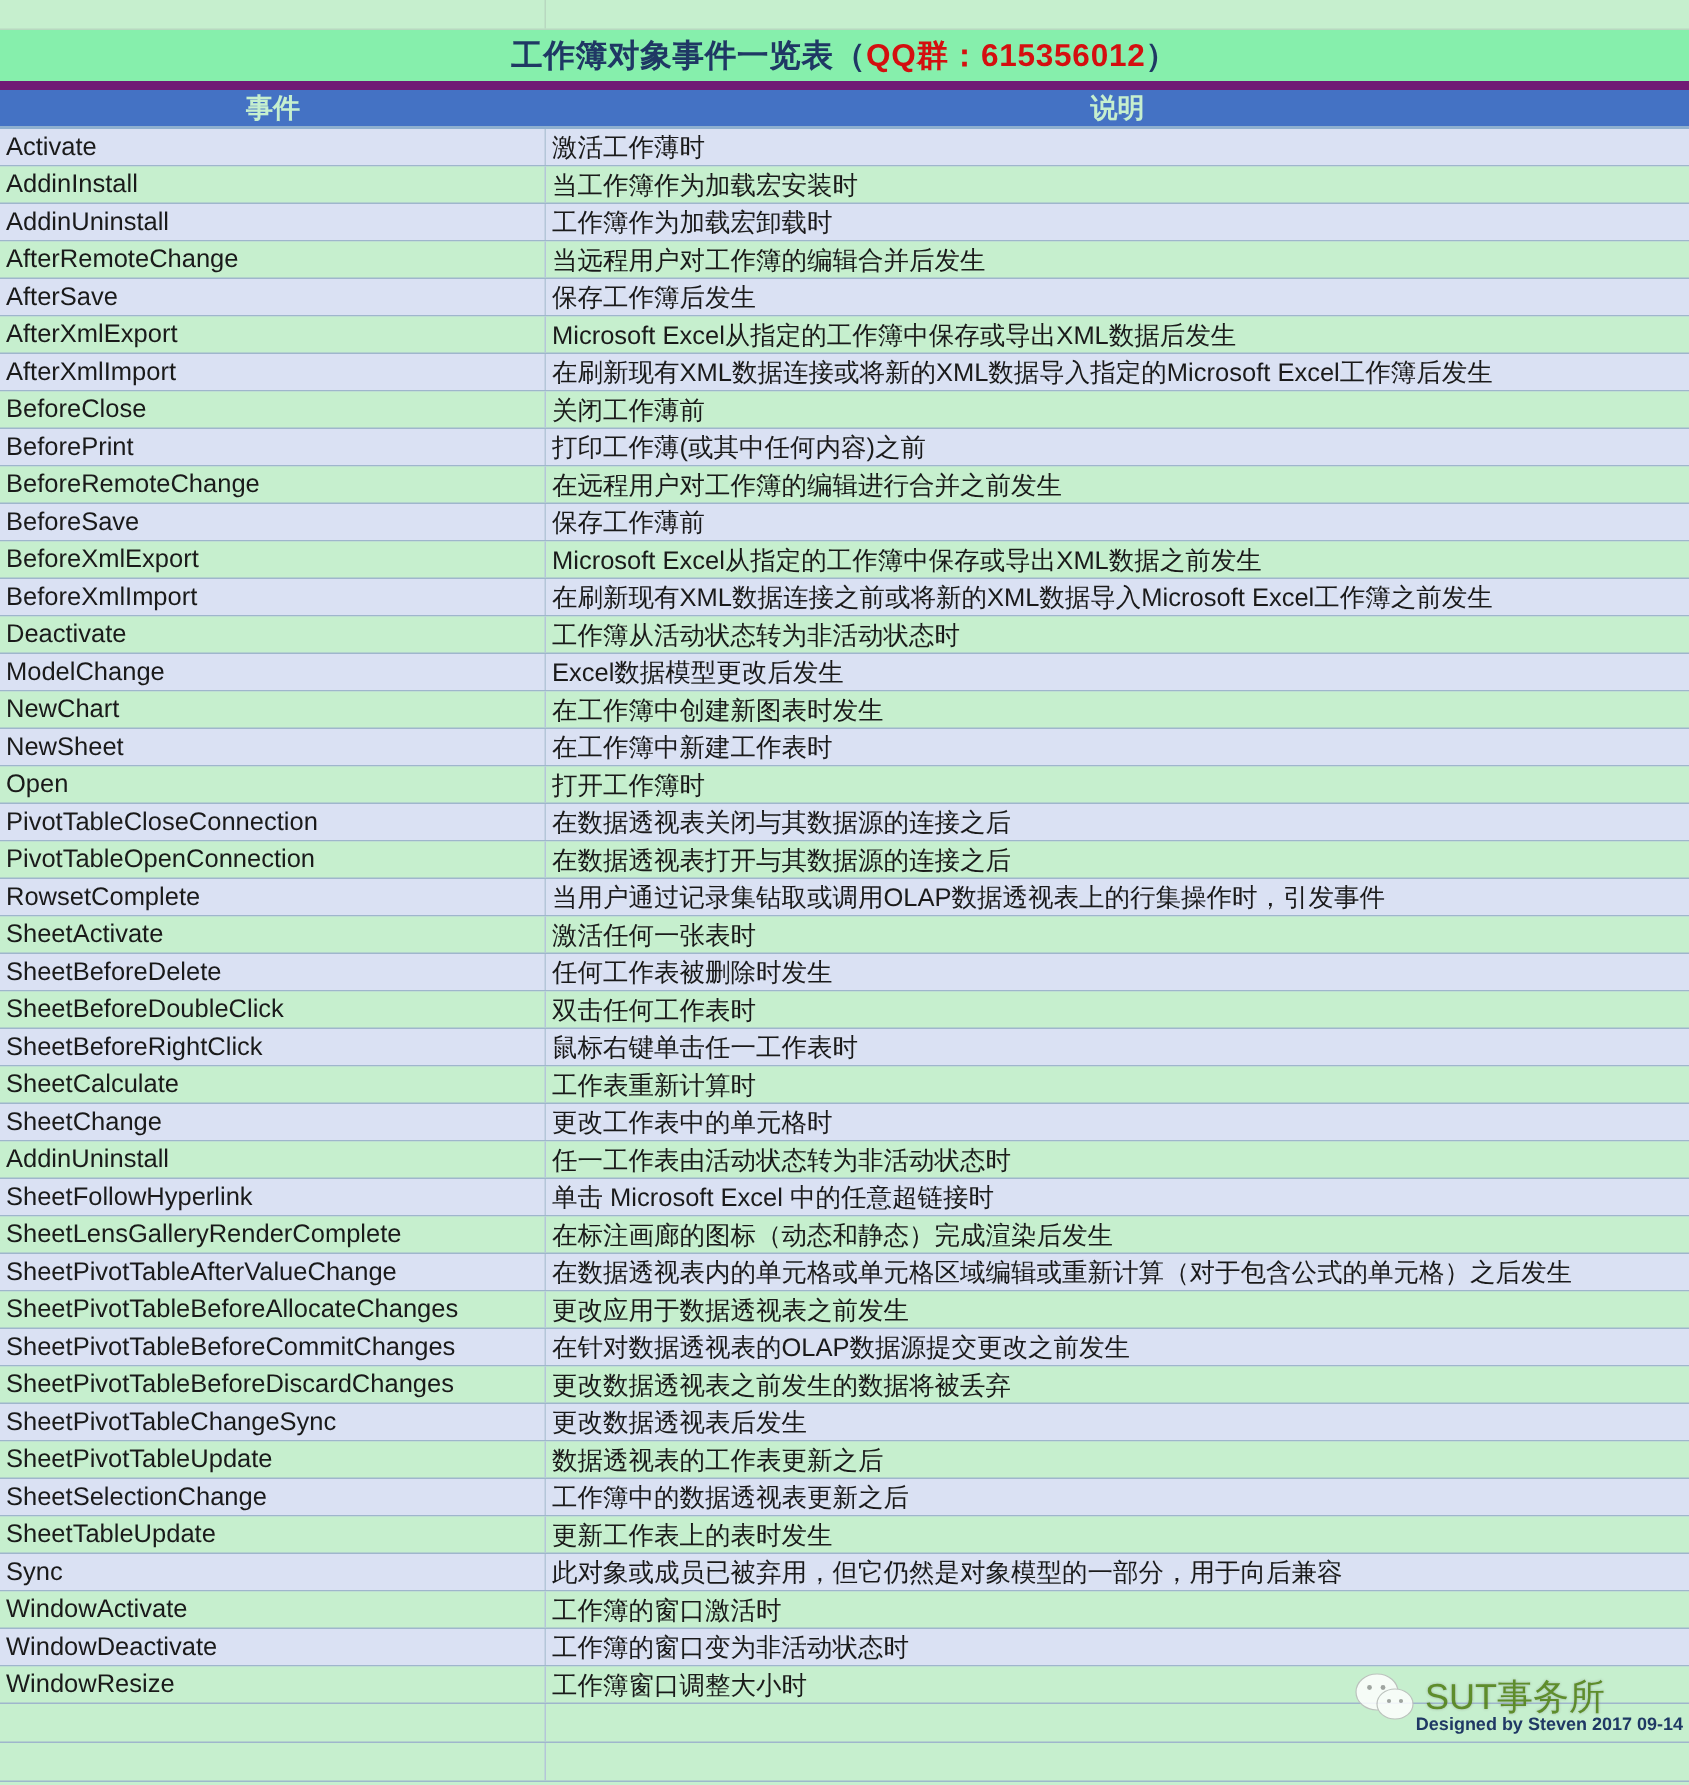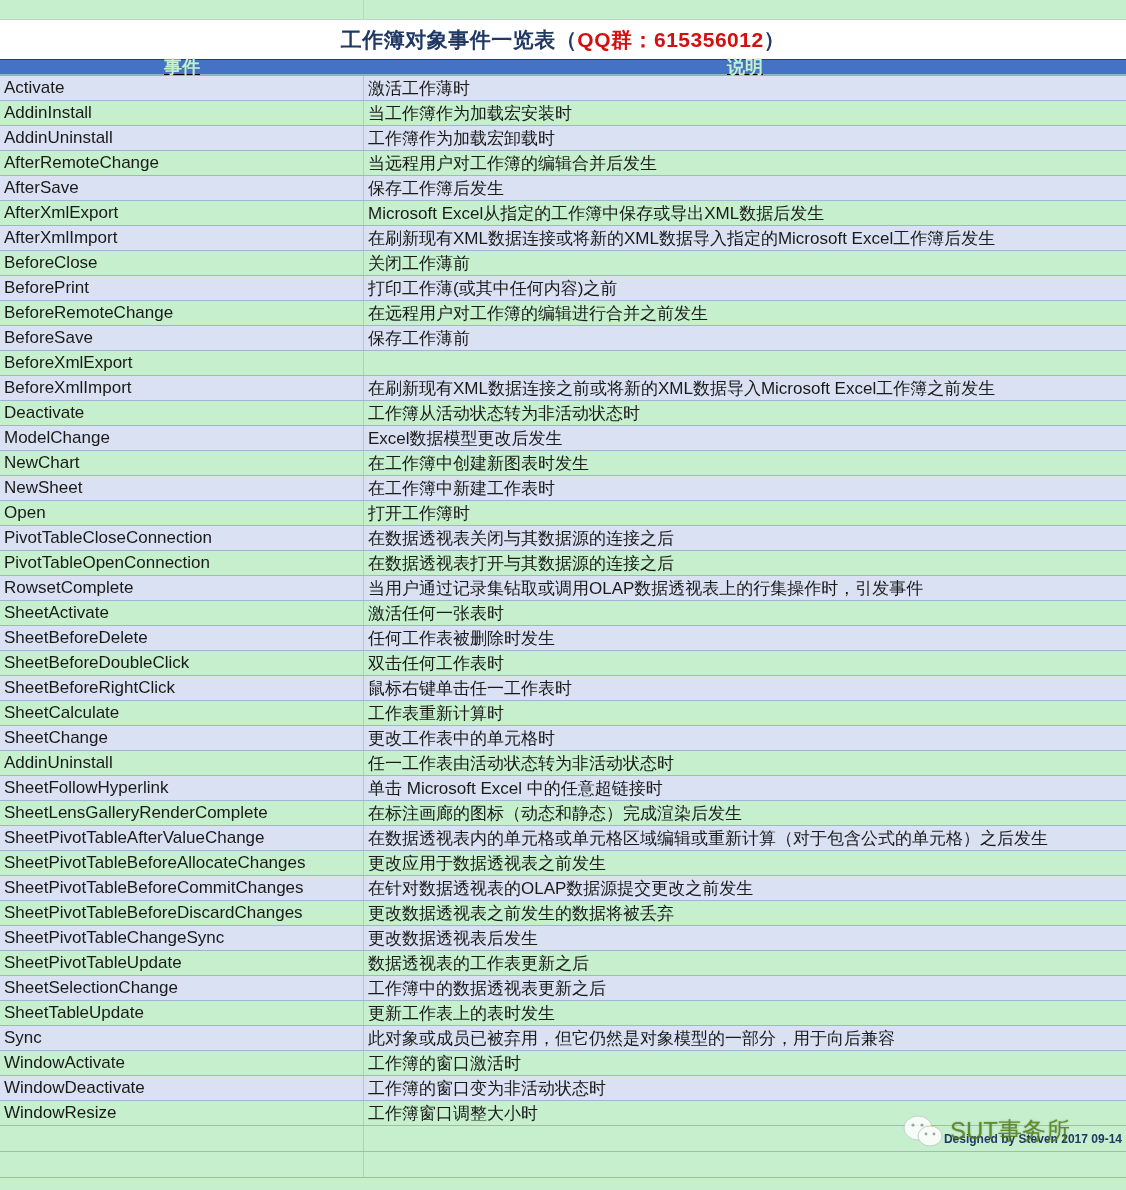--- a/index.html
+++ b/index.html
@@ -27,37 +27,36 @@
       align-items: center;
       white-space: nowrap;
       overflow: visible;
     }
     .c1 { width: 364px; border-right: 1px solid #b4c6d8; }
     .c2 { width: 762px; }
     .top-row { height: 20px; background: #c6efce; border-bottom: 1px solid #b8d8c0; }
     .top-row .c1 { border-right: 1px solid #b8d8c0; }
     .title-row {
       height: 40px;
-      background: #ffffff;
+      background: #86efac;
       justify-content: center;
       align-items: center;
-      border-bottom: 1px solid #701a75;
+      border-bottom: 6px solid #701a75;
     }
     .title {
       font-size: 21px;
       font-weight: bold;
       color: #1f3864;
       letter-spacing: 0.5px;
     }
     .title .qq { color: #d40f0f; }
     .header-row {
-      height: 16px;
+      height: 26px;
       background: #4472c4;
       border-bottom: 2px solid #8fb0cf;
-      text-decoration: underline;
     }
     .header-row .cell {
       justify-content: center;
       color: #c6efce;
       font-size: 18px;
       font-weight: bold;
     }
     .header-row .c1 { border-right: none; }
     .data-row { height: 25px; }
     .data-row.odd { background: #dae1f3; }
@@ -158,20 +157,21 @@
       <div class="row data-row even">
         <div class="cell c1">BeforeRemoteChange</div>
         <div class="cell c2">在远程用户对工作簿的编辑进行合并之前发生</div>
       </div>
       <div class="row data-row odd">
         <div class="cell c1">BeforeSave</div>
         <div class="cell c2">保存工作薄前</div>
       </div>
       <div class="row data-row even">
         <div class="cell c1">BeforeXmlExport</div>
+        <div class="cell c2">Microsoft Excel从指定的工作簿中保存或导出XML数据之前发生</div>
       </div>
       <div class="row data-row odd">
         <div class="cell c1">BeforeXmlImport</div>
         <div class="cell c2">在刷新现有XML数据连接之前或将新的XML数据导入Microsoft Excel工作簿之前发生</div>
       </div>
       <div class="row data-row even">
         <div class="cell c1">Deactivate</div>
         <div class="cell c2">工作簿从活动状态转为非活动状态时</div>
       </div>
       <div class="row data-row odd">

